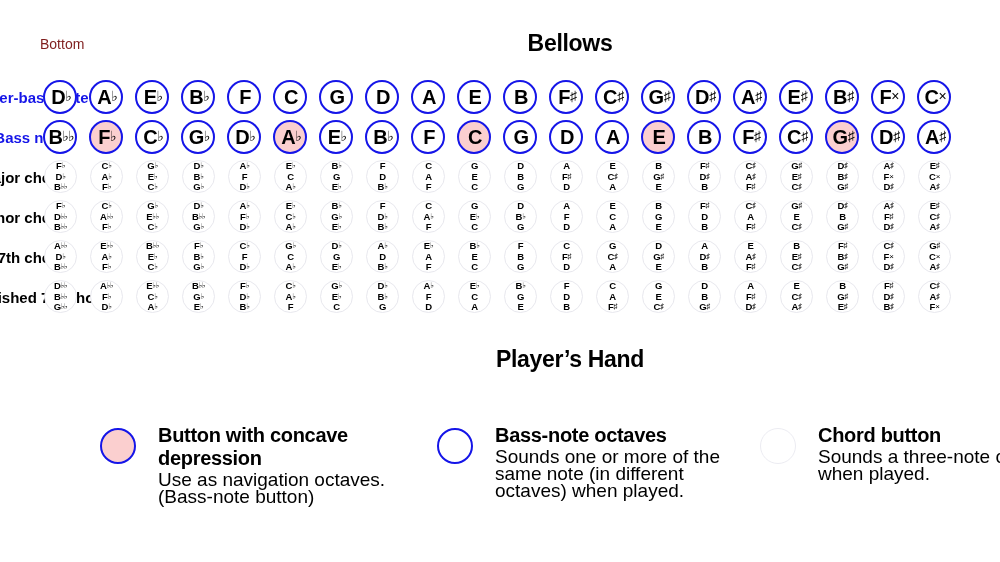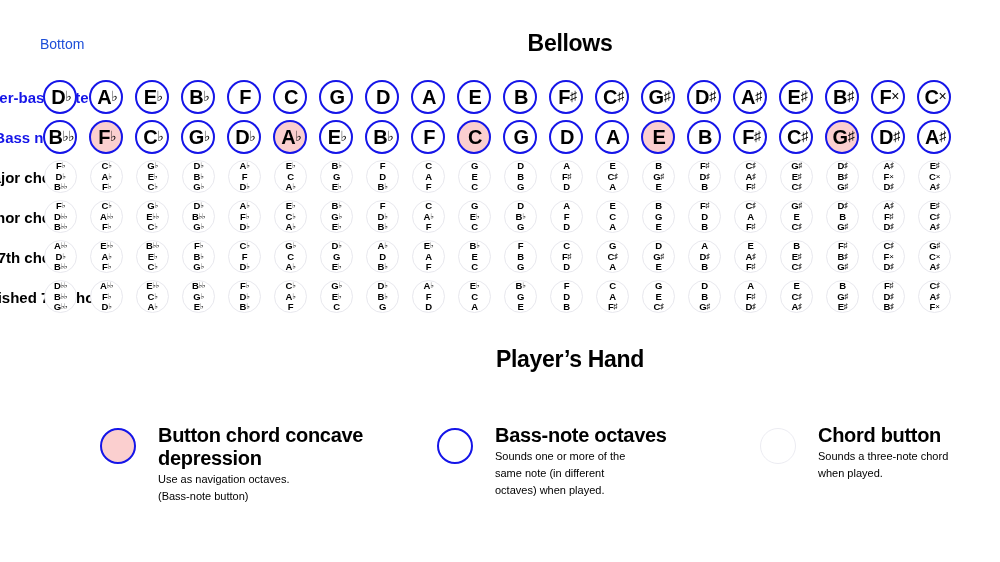--- a/index.html
+++ b/index.html
@@ -8,21 +8,21 @@
     width:1000px;height:562px;
     background:#ffffff;
     font-family:"Liberation Sans", sans-serif;
     overflow:hidden;
     position:relative;
   }
 
   
   #bottom-label{
     position:absolute; left:40px; top:36px;
-    font-size:14px; color:#1d4ed8; white-space:nowrap;
+    font-size:14px; color:#7f1d1d; white-space:nowrap;
   }
   #bellows-label{
     position:absolute; left:0; top:30px; width:1140px;
     text-align:center;
     font-size:23px; font-weight:bold; color:#000;
     letter-spacing:-0.3px;
   }
   #hand-label{
     position:absolute; left:0; top:346px; width:1140px;
     text-align:center;
@@ -157,21 +157,21 @@
     width:250px;
   }
   .legend-item .ltitle{
     font-size:20px;
     font-weight:bold;
     color:#000;
     line-height:23px;
     letter-spacing:-0.3px;
   }
   .legend-item .ldesc{
-    font-size:11px;
+    font-size:19px;
     color:#000;
     line-height:17px;
     margin-top:1px;
     white-space:pre-line;
   }
 
   #legend-concave{ left:100px; }
   #legend-bass{   left:437px; }
   #legend-chord{  left:760px; }
   #legend-chord .txt{ width:300px; }
@@ -608,21 +608,21 @@
           </div></div></div>
     </div>
   </div>
 
 <div id="hand-label">Player’s Hand</div>
 
 <div id="legend">
   <div class="legend-item" id="legend-concave">
     <div class="swatch concave"></div>
     <div class="txt">
-      <div class="ltitle">Button chord concave depression</div>
+      <div class="ltitle">Button with concave depression</div>
       <div class="ldesc">Use as navigation octaves.
 (Bass-note button)</div>
     </div>
   </div>
   <div class="legend-item" id="legend-bass">
     <div class="swatch bassnote"></div>
     <div class="txt">
       <div class="ltitle">Bass-note octaves</div>
       <div class="ldesc">Sounds one or more of the
 same note (in different

